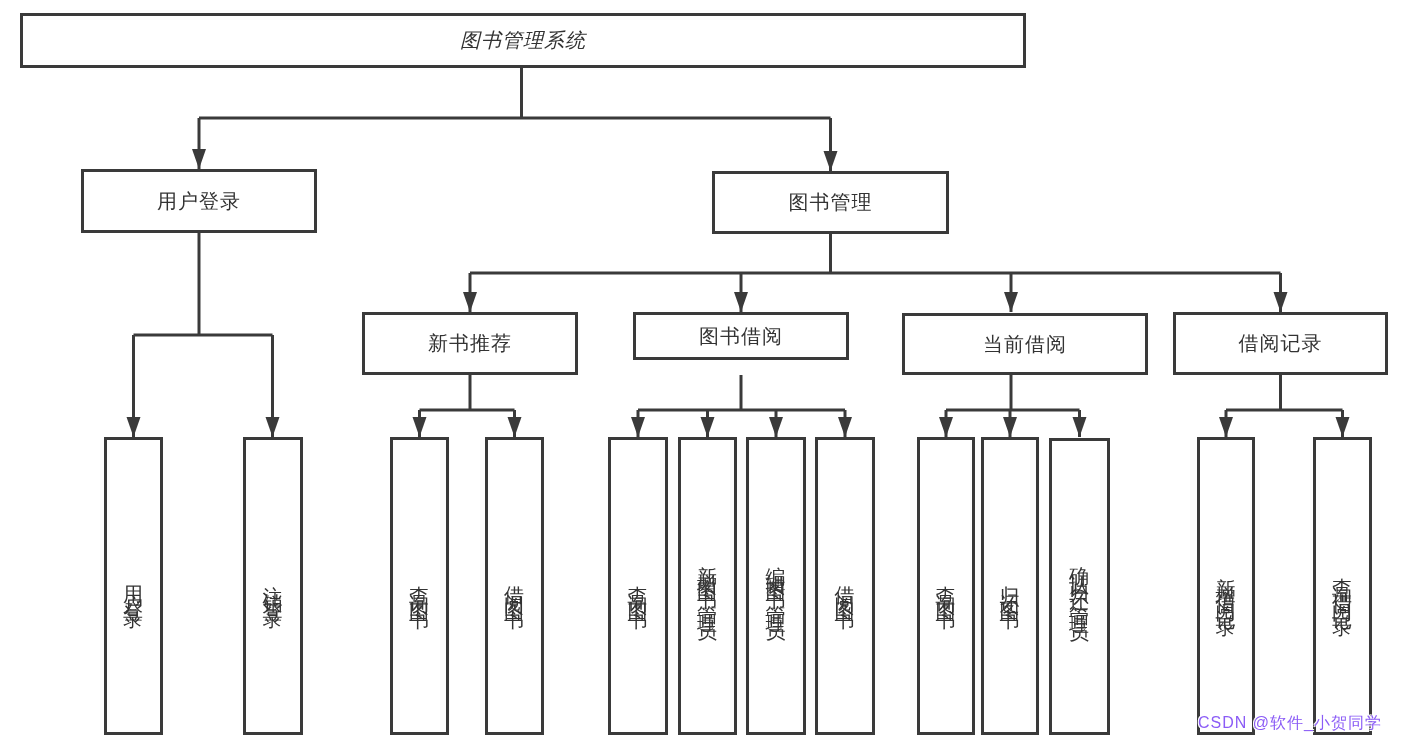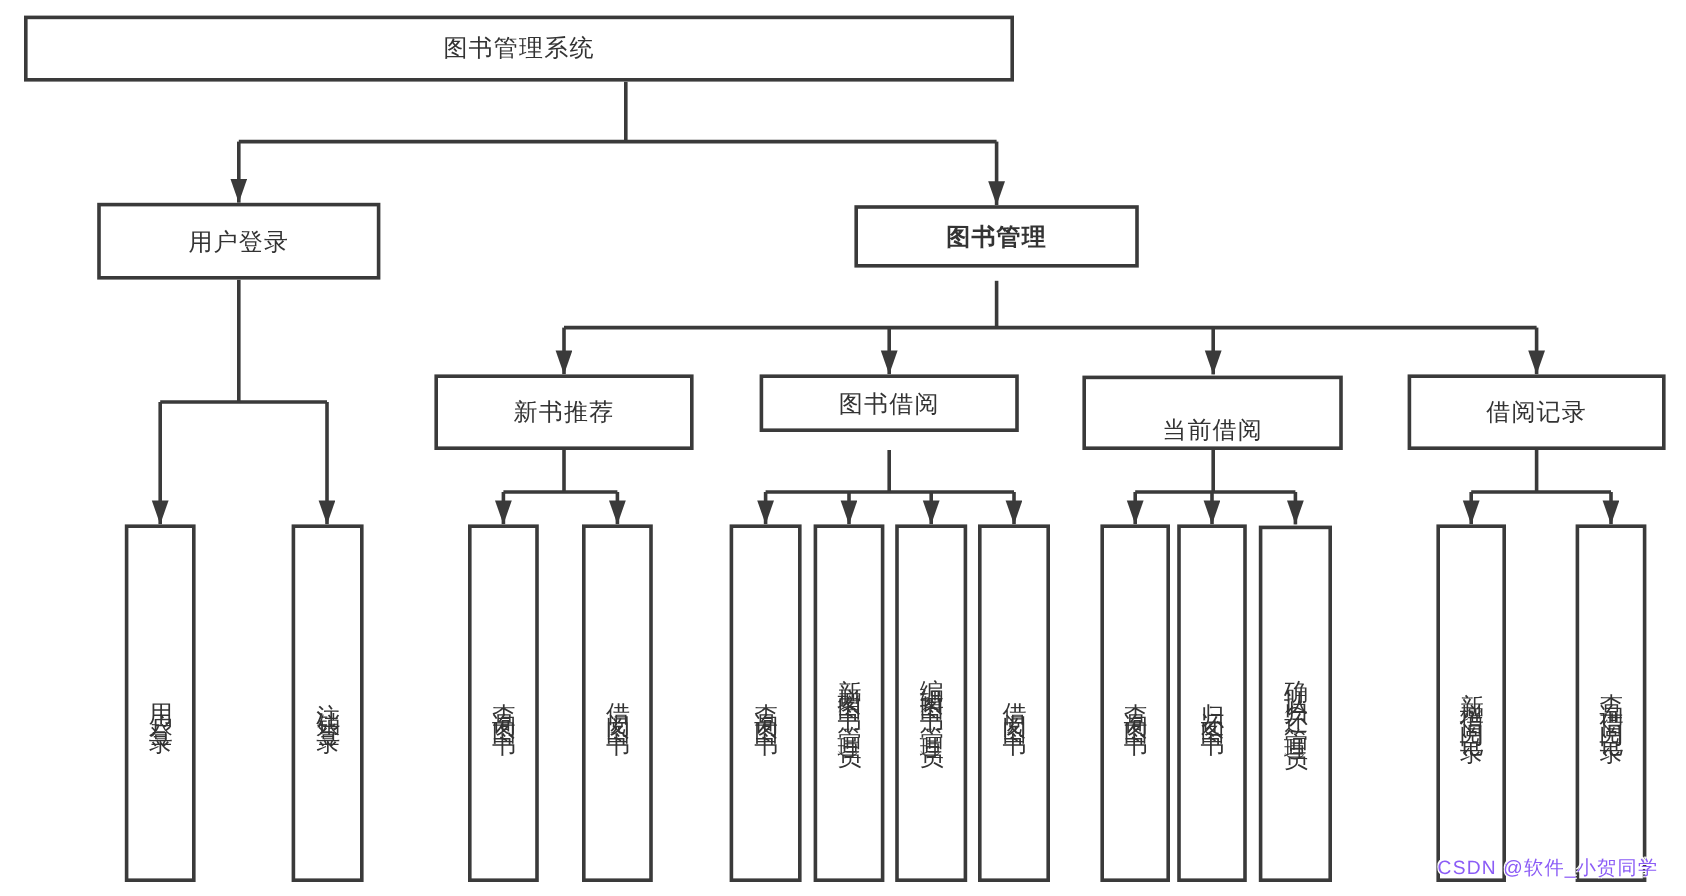--- a/index.html
+++ b/index.html
@@ -98,38 +98,38 @@
       <path d="M1010,410 L1010,437" marker-end="url(#arrow)"></path>
       <path d="M1079.5,410 L1079.5,437" marker-end="url(#arrow)"></path>
 
       <path d="M1280.5,375 L1280.5,410"></path>
       <path d="M1226,410 L1342.5,410"></path>
       <path d="M1226,410 L1226,437" marker-end="url(#arrow)"></path>
       <path d="M1342.5,410 L1342.5,437" marker-end="url(#arrow)"></path>
     </g>
   </svg>
 
-  <div class="node" style="left:20px; top:13px; width:825px; height:55px;">
+  <div class="node" style="left:20px; top:13px; width:1006px; height:55px;font-style:italic;">
     <span class="h-label">图书管理系统</span>
   </div>
 
   <div class="node" style="left:81px; top:169px; width:236px; height:64px;">
     <span class="h-label">用户登录</span>
   </div>
-  <div class="node" style="left:712px; top:171px; width:237px; height:52px;font-weight:bold;">
+  <div class="node" style="left:712px; top:171px; width:237px; height:63px;">
     <span class="h-label">图书管理</span>
   </div>
 
   <div class="node" style="left:362px; top:312px; width:216px; height:63px;align-items:center;">
     <span class="h-label">新书推荐</span>
   </div>
   <div class="node" style="left:633px; top:312px; width:216px; height:48px;">
     <span class="h-label">图书借阅</span>
   </div>
-  <div class="node" style="left:902px; top:313px; width:217px; height:62px;align-items:flex-end;">
+  <div class="node" style="left:902px; top:313px; width:246px; height:62px;">
     <span class="h-label">当前借阅</span>
   </div>
   <div class="node" style="left:1173px; top:312px; width:215px; height:63px;">
     <span class="h-label">借阅记录</span>
   </div>
 
   <div class="node v-node" style="left:104px; top:437px; width:59px; height:298px;">
     <span>用户登录</span>
   </div>
   <div class="node v-node" style="left:243px; top:437px; width:60px; height:298px;">

